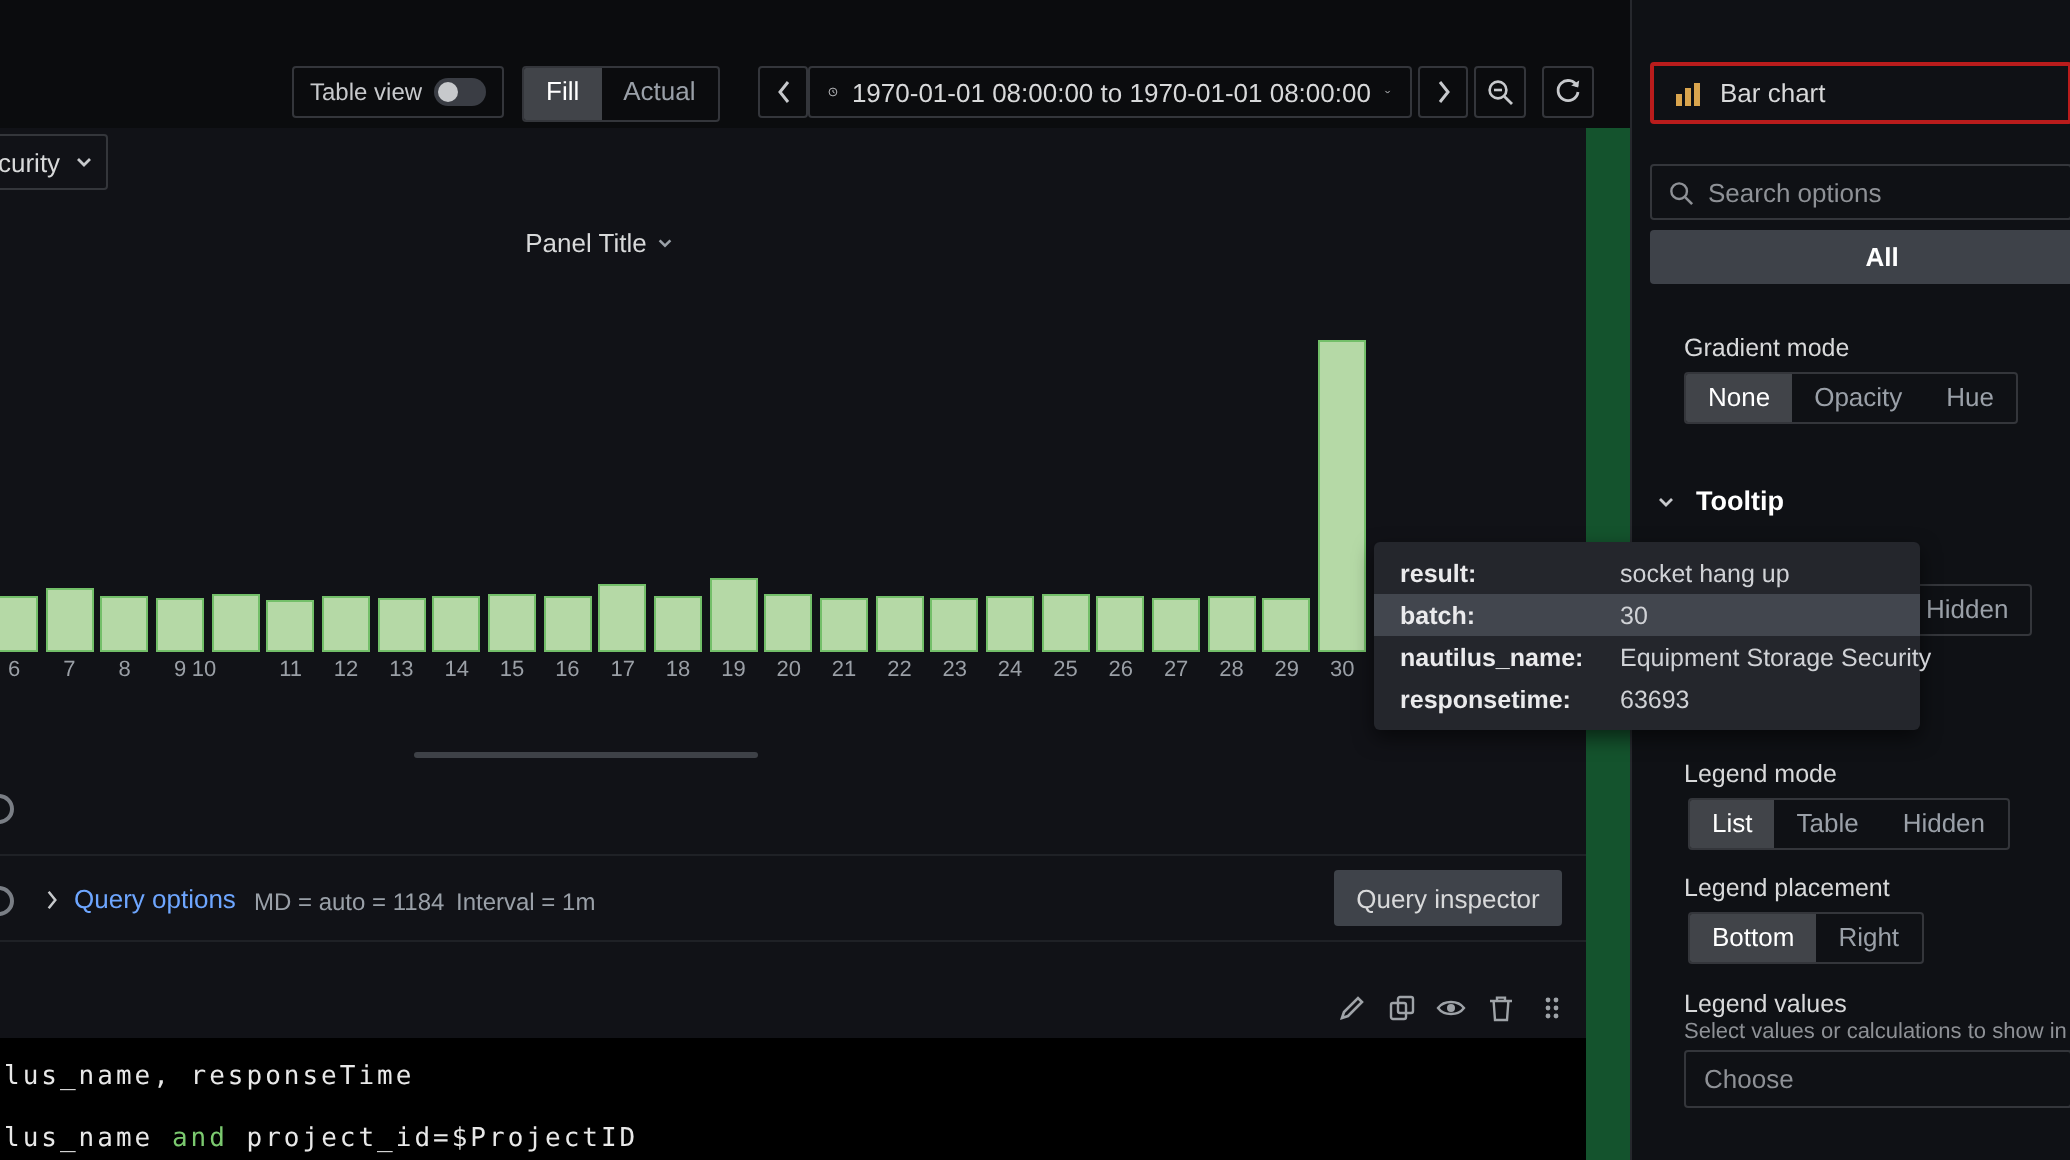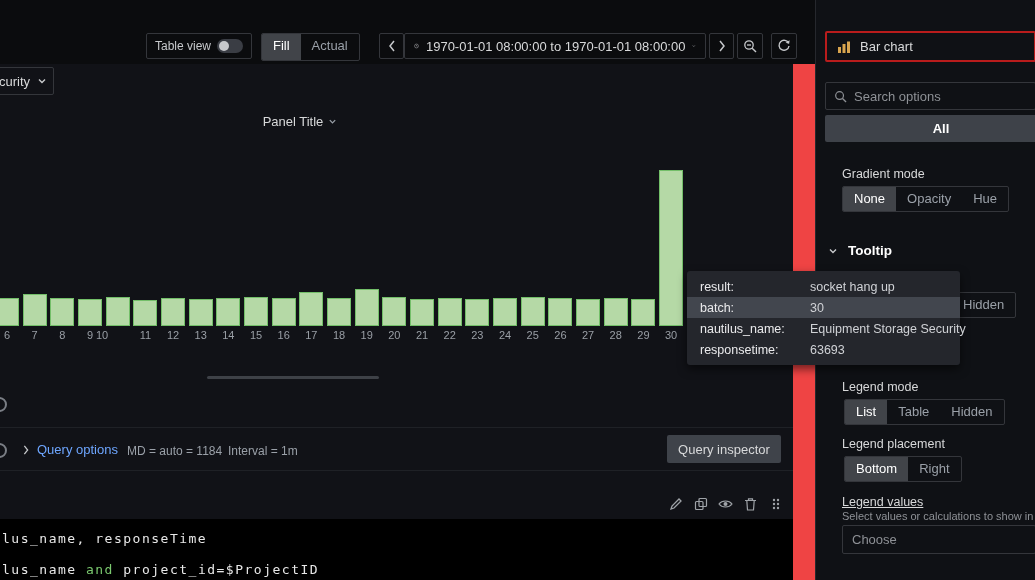--- a/index.html
+++ b/index.html
@@ -1,16 +1,16 @@
 <!DOCTYPE html>
 <html><head>
 <meta charset="utf-8">
 <style>
   html,body{margin:0;padding:0;background:#000;}
-  .screen{position:relative;width:1035px;height:580px;background:#ef4444;overflow:hidden;
+  .screen{position:relative;width:1035px;height:580px;background:#14532d;overflow:hidden;
           font-family:"Liberation Sans",sans-serif;color:#d8d9da;}
   
   .topbar{position:absolute;left:0;top:0;width:815px;height:64px;background:#0b0c0e;}
   .box{position:absolute;top:33px;height:26px;border:1px solid #34363b;border-radius:2px;
        display:flex;align-items:center;box-sizing:border-box;background:transparent;}
   .tv{left:146px;width:106px;padding:0 8px;justify-content:space-between;}
   .tv .lbl{font-size:12px;color:#c7c9cc;}
   .toggle{width:26px;height:14px;background:#3a3d44;border-radius:7px;position:relative;cursor:pointer;}
   .toggle .knob{position:absolute;left:2px;top:2px;width:10px;height:10px;border-radius:50%;background:#c7c9cc;}
   .seggroup{display:inline-flex;border:1px solid #34363b;border-radius:2px;overflow:hidden;position:absolute;background:transparent;}
@@ -66,21 +66,21 @@
   .optlabel{position:absolute;font-size:12.5px;color:#d8d9da;}
   .secthead{position:absolute;left:12px;top:243px;display:flex;align-items:center;gap:10px;cursor:pointer;}
   .secthead .stl{font-size:13.5px;font-weight:600;color:#fff;}
   .helptext{position:absolute;left:26px;top:510px;width:194px;font-size:11px;color:#8e9196;white-space:nowrap;overflow:hidden;}
   .chooseinput{position:absolute;left:26px;top:525px;width:194px;height:29px;border:1px solid #34363b;border-radius:2px;
                display:flex;align-items:center;padding:0 9px;box-sizing:border-box;cursor:text;}
   
   .ctooltip{position:absolute;left:687px;top:271px;width:273px;background:#24262c;border-radius:3px;
             box-shadow:0 4px 10px rgba(0,0,0,.55);padding:5px 0;z-index:20;}
   .ctrow{display:flex;align-items:center;height:21px;padding:0 13px;font-size:12.5px;}
-  .ctrow .ctl{width:110px;font-weight:400;color:#eaeaec;flex-shrink:0;}
+  .ctrow .ctl{width:110px;font-weight:700;color:#eaeaec;flex-shrink:0;}
   .ctrow .ctv{color:#d0d2d6;white-space:nowrap;}
   .ctrow.hl{background:#42464e;}
 </style>
 </head>
 <body>
 
 <div class="screen">
 
   <div class="topbar">
     <div class="box tv">
@@ -311,21 +311,21 @@
         <span class="seg">Table</span>
         <span class="seg">Hidden</span>
       </div>
 
     <span class="optlabel" style="left:26px;top:437px;">Legend placement</span>
     <div class="seggroup" style="left:28px;top:456px;">
         <span class="seg sel">Bottom</span>
         <span class="seg">Right</span>
       </div>
 
-    <span class="optlabel" style="left:26px;top:495px;text-decoration:underline;">Legend values</span>
+    <span class="optlabel" style="left:26px;top:495px;">Legend values</span>
     <div class="helptext">Select values or calculations to show in le</div>
     <div class="chooseinput">
       <span class="placeholder">Choose</span>
     </div>
   </div>
 
   <div class="ctooltip" id="ctooltip">
       <div class="ctrow">
         <span class="ctl">result:</span>
         <span class="ctv">socket hang up</span>

